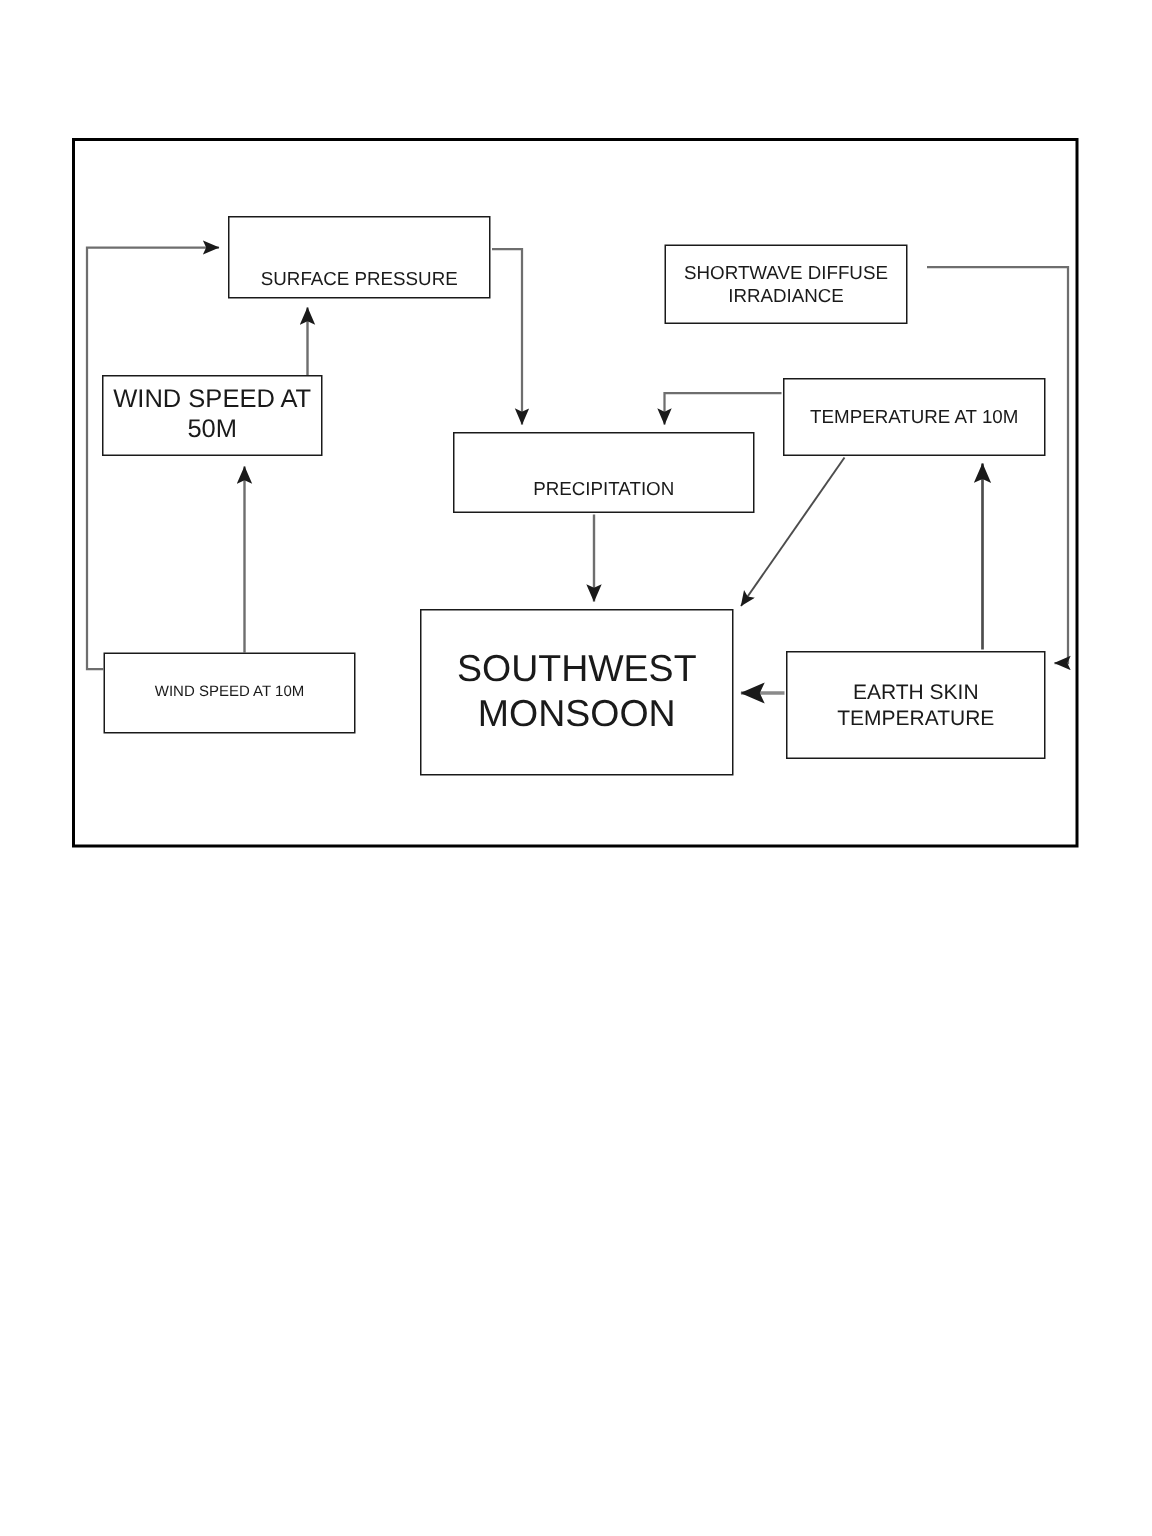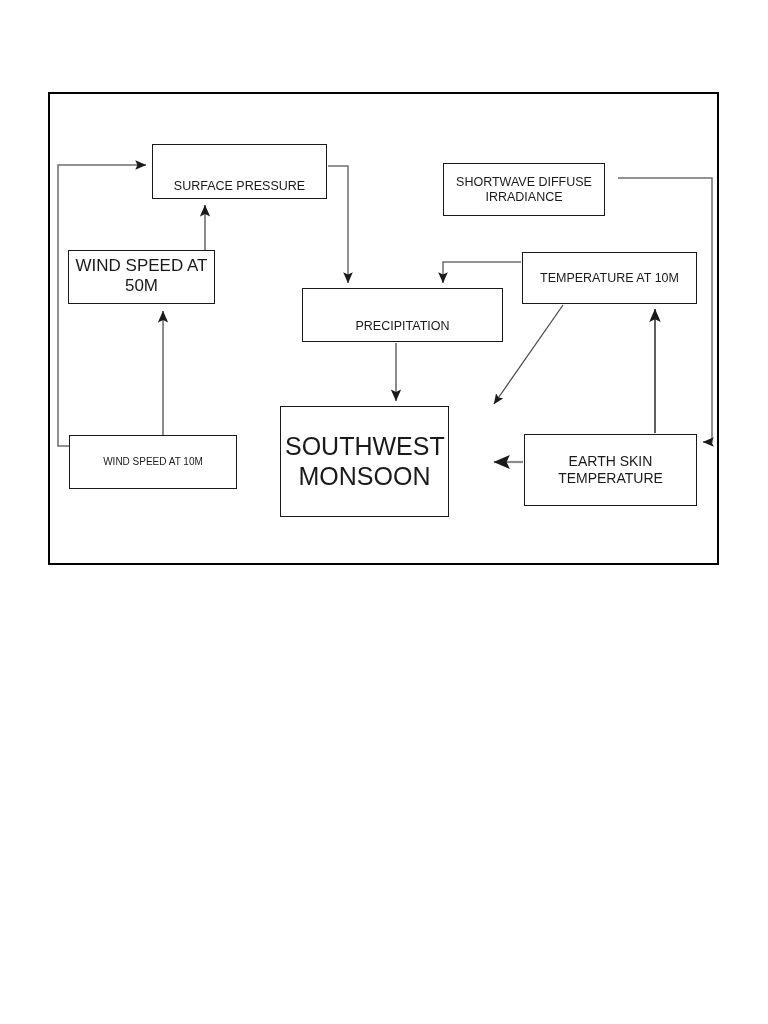--- a/index.html
+++ b/index.html
@@ -76,21 +76,21 @@
     font-size: 10px;
     align-items: center;
   }
   #node-precipitation {
     left: 302px; top: 288px; width: 201px; height: 54px;
     font-size: 12.5px;
     align-items: flex-end;
     padding-bottom: 7px;
   }
   #node-southwest-monsoon {
-    left: 280px; top: 406px; width: 169px; height: 111px;
+    left: 280px; top: 406px; width: 209px; height: 111px;
     font-size: 25px;
     align-items: center;
   }
   #node-shortwave {
     left: 443px; top: 143px; width: 162px; height: 53px;
     font-size: 12.5px;
     align-items: center;
     margin-top: 20px;
   }
   #node-temperature-10 {

